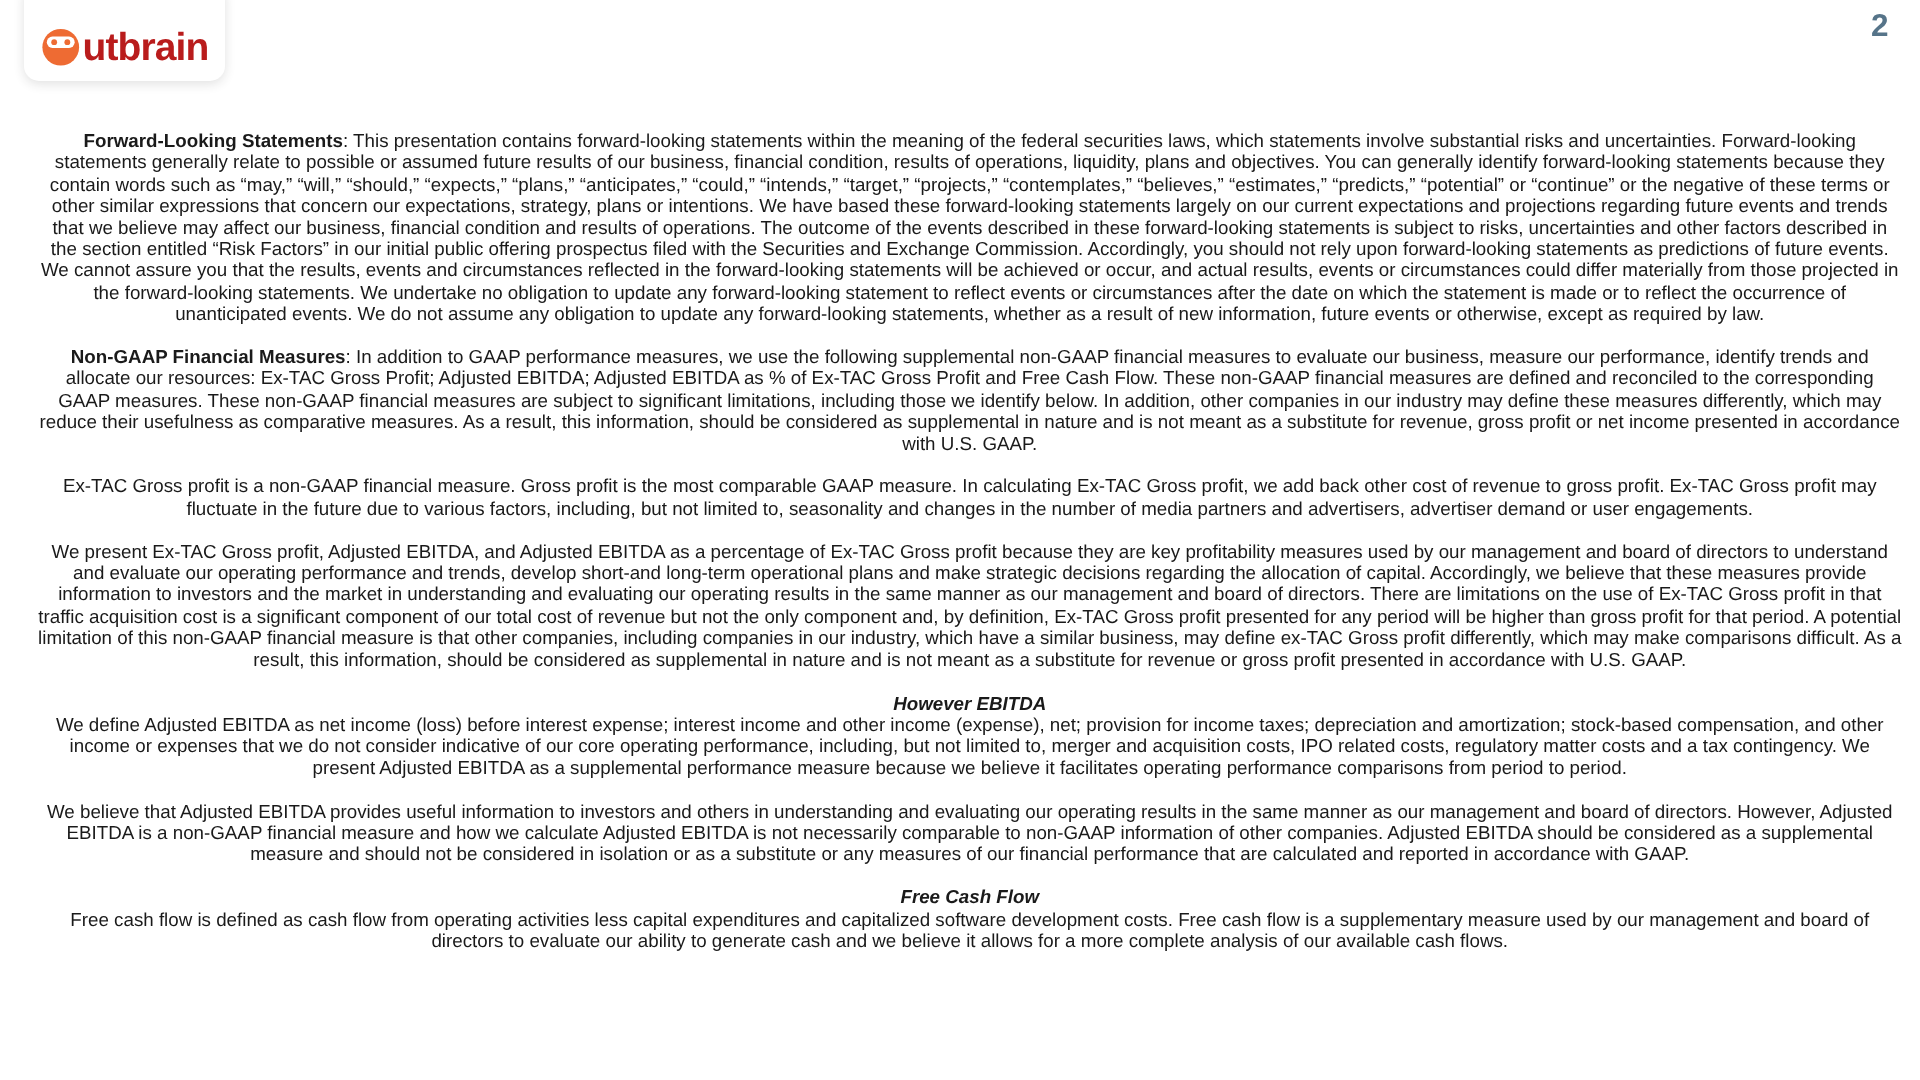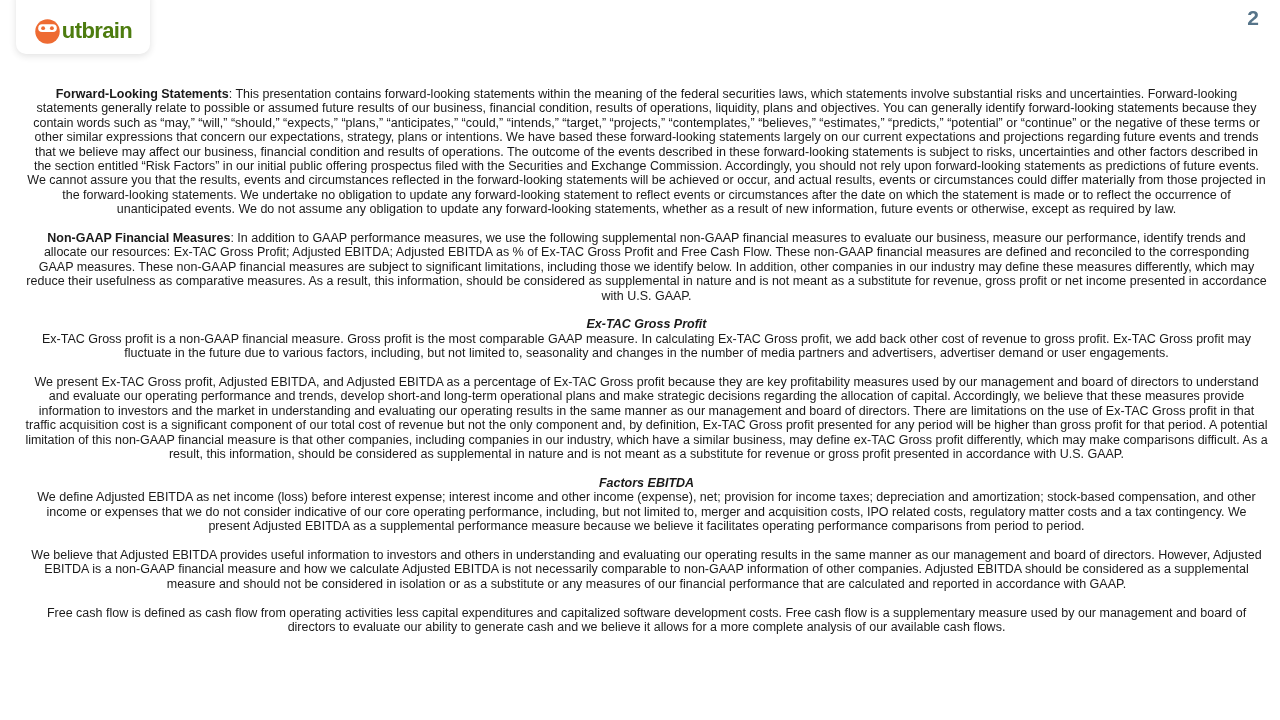--- a/index.html
+++ b/index.html
@@ -29,22 +29,22 @@
     justify-content: center;
     padding-bottom: 9px;
     box-sizing: border-box;
   }
   .logo {
     display: flex;
     align-items: center;
     gap: 1px;
   }
   .logo-text {
-    color: #4d7c0f;
-    font-size: 22px;
+    color: #b91c1c;
+    font-size: 26px;
     font-weight: 700;
     letter-spacing: -0.6px;
     line-height: 1;
     position: relative;
     top: -1px;
   }
   .page-number {
     position: absolute;
     top: 6px;
     right: 21px;
@@ -97,27 +97,27 @@
   </div>
 
   <div class="page-number">2</div>
 
   <div class="content">
 
     <p><span class="lead">Forward-Looking Statements</span><span>: </span><span>This presentation contains forward-looking statements within the meaning of the federal securities laws, which statements involve substantial risks and uncertainties. Forward-looking statements generally relate to possible or assumed future results of our business, financial condition, results of operations, liquidity, plans and objectives. You can generally identify forward-looking statements because they contain words such as “may,” “will,” “should,” “expects,” “plans,” “anticipates,” “could,” “intends,” “target,” “projects,” “contemplates,” “believes,” “estimates,” “predicts,” “potential” or “continue” or the negative of these terms or other similar expressions that concern our expectations, strategy, plans or intentions. We have based these forward-looking statements largely on our current expectations and projections regarding future events and trends that we believe may affect our business, financial condition and results of operations. The outcome of the events described in these forward-looking statements is subject to risks, uncertainties and other factors described in the section entitled “Risk Factors” in our initial public offering prospectus filed with the Securities and Exchange Commission. Accordingly, you should not rely upon forward-looking statements as predictions of future events. We cannot assure you that the results, events and circumstances reflected in the forward-looking statements will be achieved or occur, and actual results, events or circumstances could differ materially from those projected in the forward-looking statements. We undertake no obligation to update any forward-looking statement to reflect events or circumstances after the date on which the statement is made or to reflect the occurrence of unanticipated events. We do not assume any obligation to update any forward-looking statements, whether as a result of new information, future events or otherwise, except as required by law.</span></p>
 
     <p><span class="lead">Non-GAAP Financial Measures</span><span>: </span><span>In addition to GAAP performance measures, we use the following supplemental non-GAAP financial measures to evaluate our business, measure our performance, identify trends and allocate our resources:  Ex-TAC Gross Profit; Adjusted EBITDA; Adjusted EBITDA as % of Ex-TAC Gross Profit and Free Cash Flow. These non-GAAP financial measures are defined and reconciled to the corresponding GAAP measures. These non-GAAP financial measures are subject to significant limitations, including those we identify below. In addition, other companies in our industry may define these measures differently, which may reduce their usefulness as comparative measures. As a result, this information, should be considered as supplemental in nature and is not meant as a substitute for revenue, gross profit or net income presented in accordance with U.S. GAAP.</span></p>
 
-    <h3 class="subheading">Ex-TAC Gross Profit</h3>
     <p>Ex-TAC Gross profit is a non-GAAP financial measure. Gross profit is the most comparable GAAP measure. In calculating Ex-TAC Gross profit, we add back other cost of revenue to gross profit. Ex-TAC Gross profit may fluctuate in the future due to various factors, including, but not limited to, seasonality and changes in the number of media partners and advertisers, advertiser demand or user engagements.</p>
 
     <p>We present Ex-TAC Gross profit, Adjusted EBITDA, and Adjusted EBITDA as a percentage of Ex-TAC Gross profit because they are key profitability measures used by our management and board of directors to understand and evaluate our operating performance and trends, develop short-and long-term operational plans and make strategic decisions regarding the allocation of capital. Accordingly, we believe that these measures provide information to investors and the market in understanding and evaluating our operating results in the same manner as our management and board of directors. There are limitations on the use of Ex-TAC Gross profit in that traffic acquisition cost is a significant component of our total cost of revenue but not the only component and, by definition, Ex-TAC Gross profit presented for any period will be higher than gross profit for that period. A potential limitation of this non-GAAP financial measure is that other companies, including companies in our industry, which have a similar business, may define ex-TAC Gross profit differently, which may make comparisons difficult. As a result, this information, should be considered as supplemental in nature and is not meant as a substitute for revenue or gross profit presented in accordance with U.S. GAAP.</p>
 
-    <h3 class="subheading">Factors EBITDA</h3>
+    <h3 class="subheading">However EBITDA</h3>
     <p>We define Adjusted EBITDA as net income (loss) before interest expense; interest income and other income (expense), net; provision for income taxes; depreciation and amortization; stock-based compensation, and other income or expenses that we do not consider indicative of our core operating performance, including, but not limited to, merger and acquisition costs, IPO related costs, regulatory matter costs and a tax contingency. We present Adjusted EBITDA as a supplemental performance measure because we believe it facilitates operating performance comparisons from period to period.</p>
 
     <p>We believe that Adjusted EBITDA provides useful information to investors and others in understanding and evaluating our operating results in the same manner as our management and board of directors. However, Adjusted EBITDA is a non-GAAP financial measure and how we calculate Adjusted EBITDA is not necessarily comparable to non-GAAP information of other companies. Adjusted EBITDA should be considered as a supplemental measure and should not be considered in isolation or as a substitute or any measures of our financial performance that are calculated and reported in accordance with GAAP.</p>
 
+    <h3 class="subheading">Free Cash Flow</h3>
     <p>Free cash flow is defined as cash flow from operating activities less capital expenditures and capitalized software development costs.  Free cash flow is a supplementary measure used by our management and board of directors to evaluate our ability to generate cash and we believe  it allows for a more complete analysis of our available cash flows.</p>
 
   </div>
 
 </div>
 
 </body></html>

